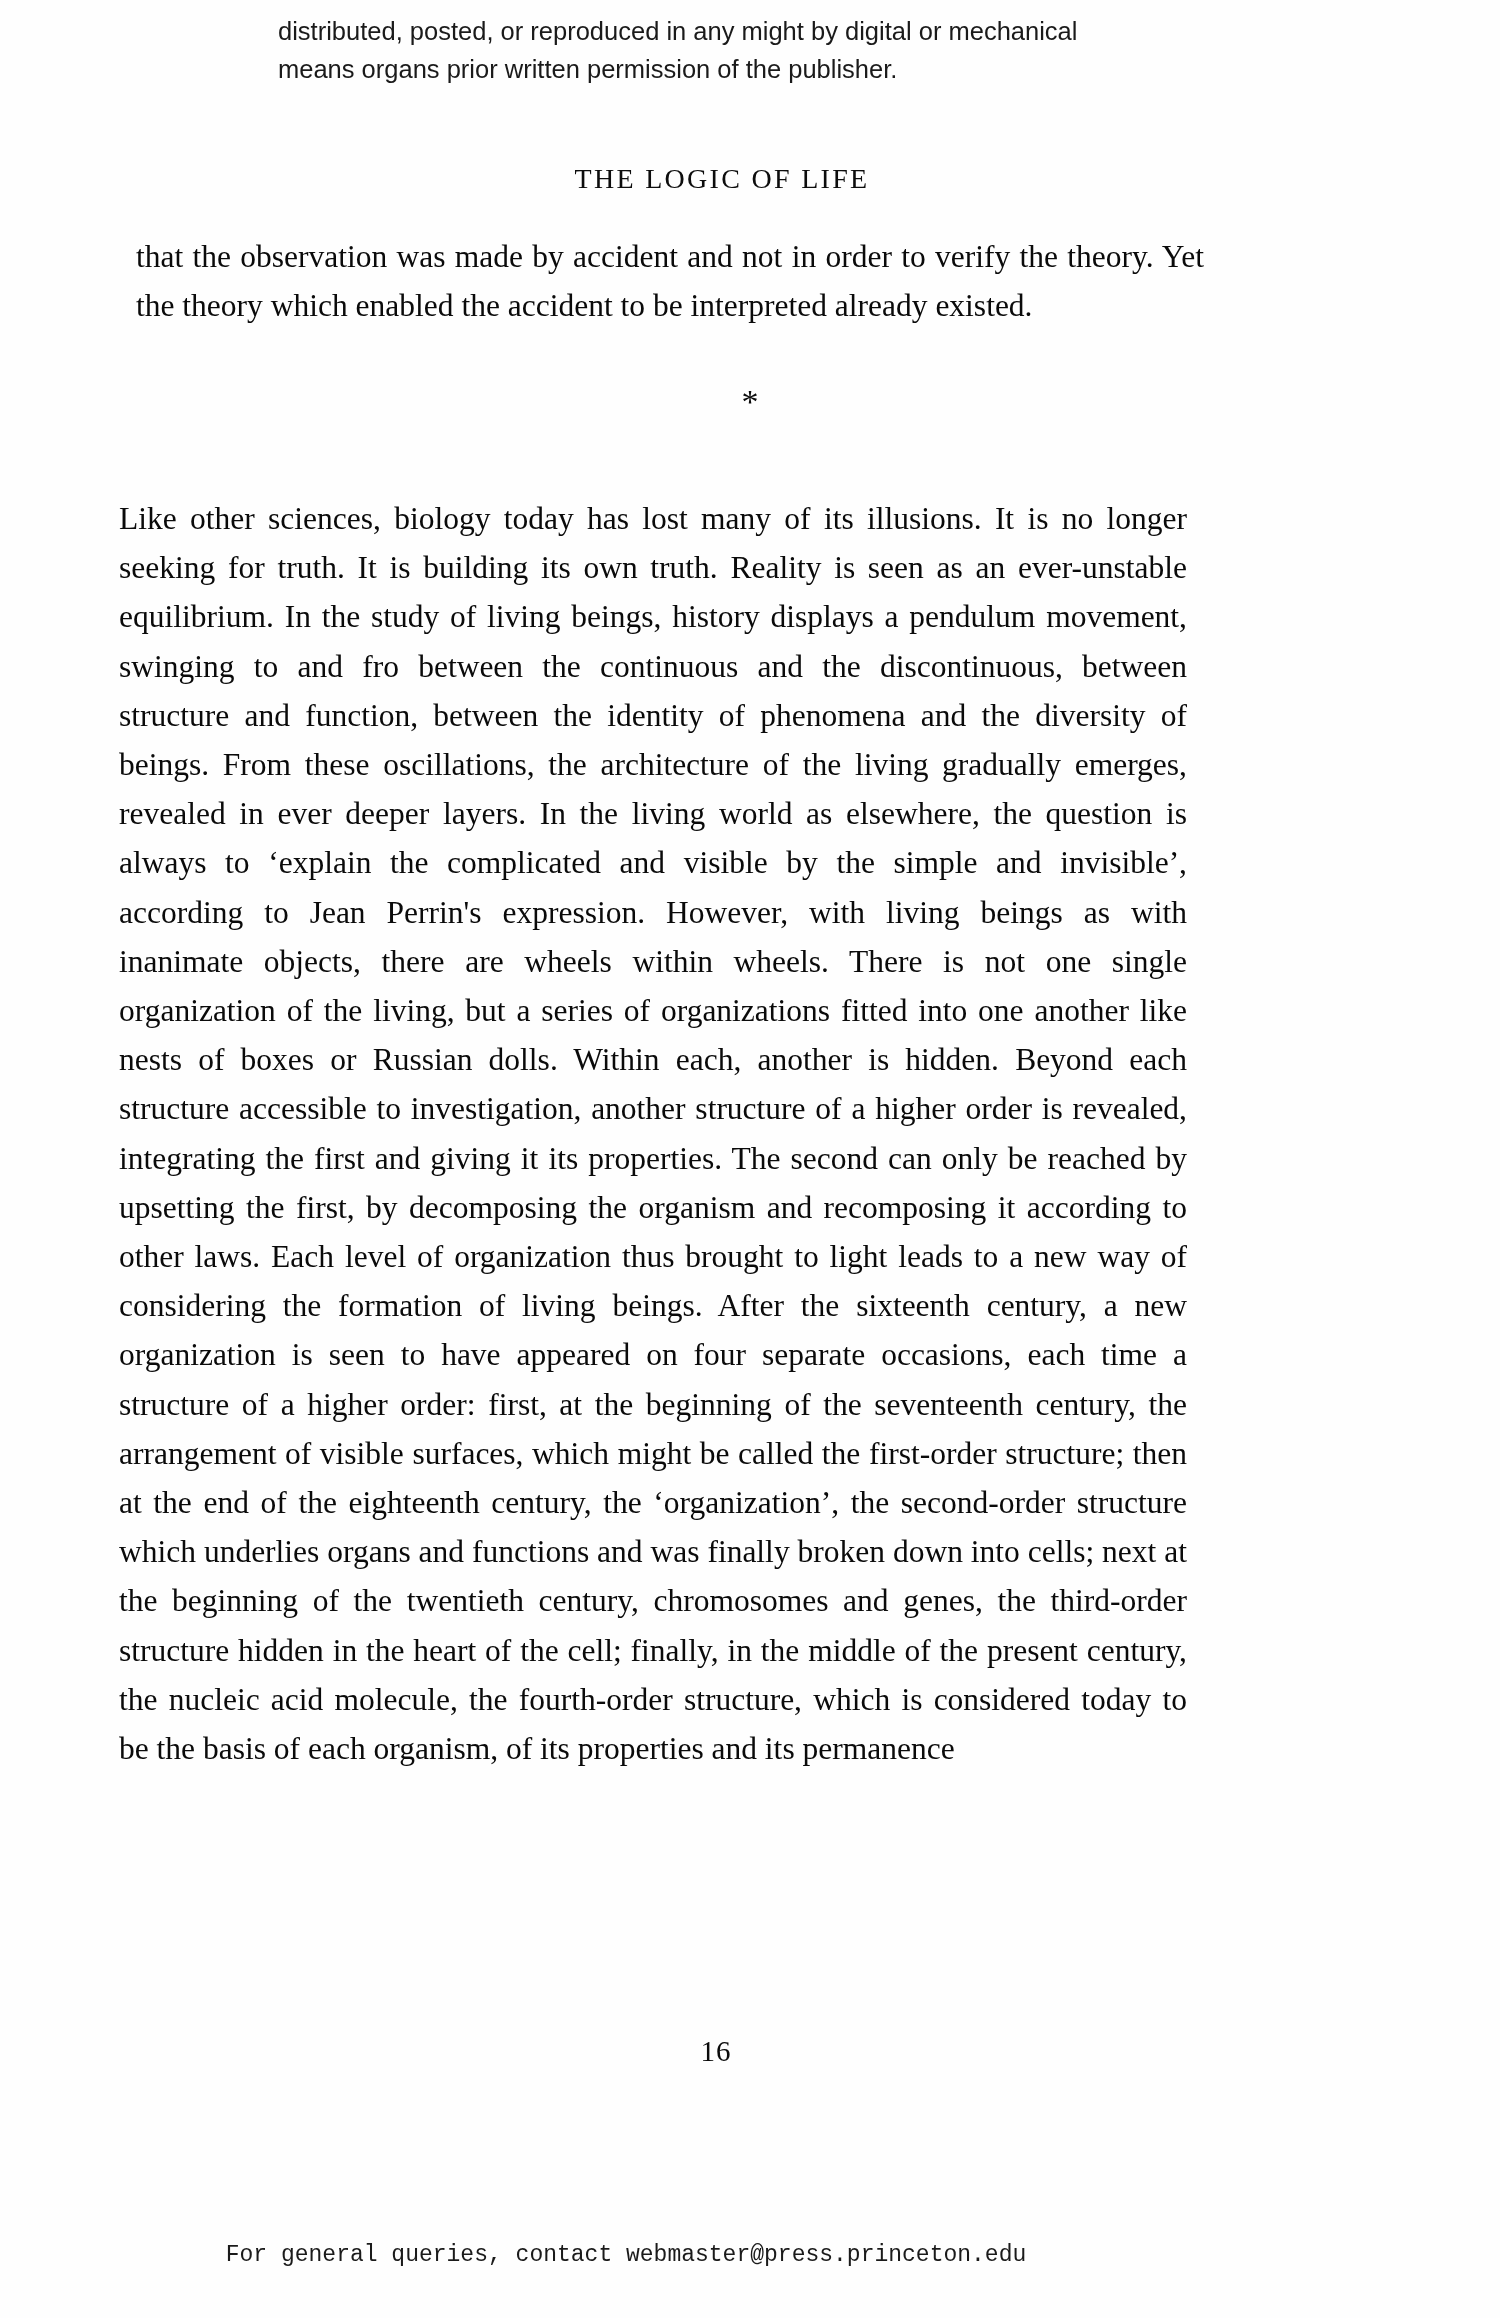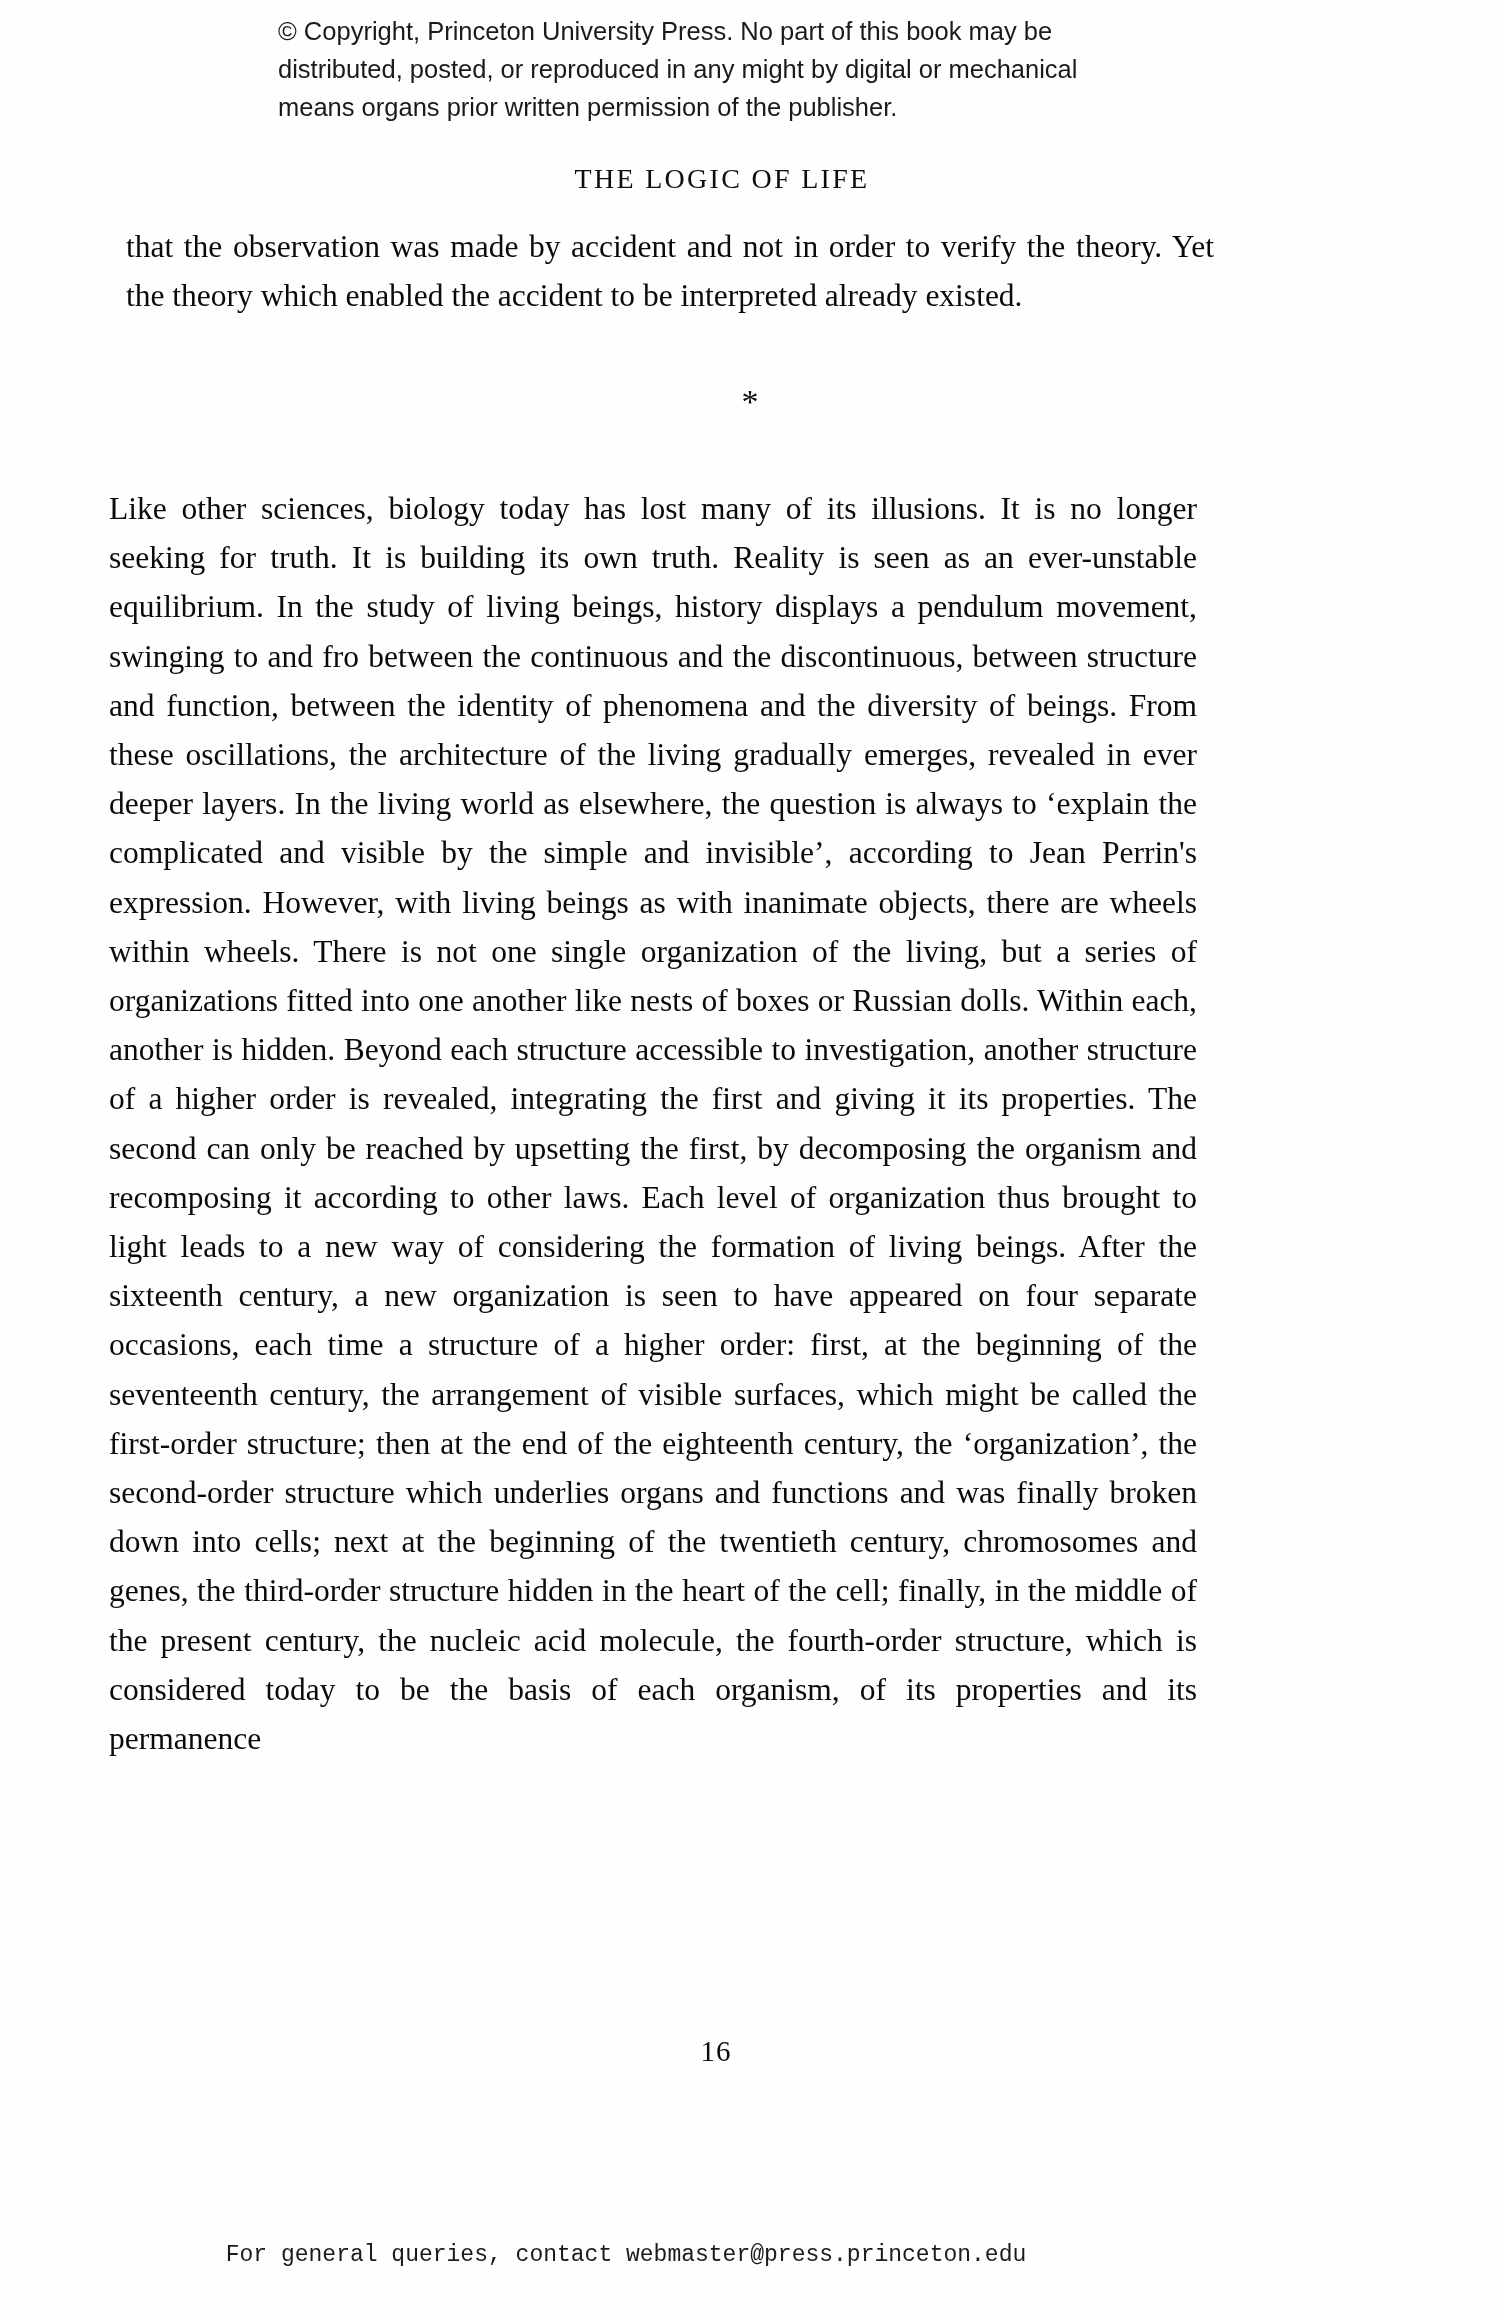--- a/index.html
+++ b/index.html
@@ -51,21 +51,21 @@
 
   
   .textblock {
     position: absolute;
     left: 122px;
     top: 218px;
     width: 1096px;
   }
 
   p.body {
-    margin: 4px;
+    margin: 14px;
     font-family: "Liberation Serif", serif;
     font-size: 31.5px;
     line-height: 49.2px;
     text-align: justify;
     text-justify: inter-word;
     color: #0a0a0a;
     -webkit-hyphens: none;
     hyphens: none;
   }
   p.body:last-child { text-align: justify; }
@@ -119,21 +119,20 @@
     font-size: 23px;
     color: #1a1a1a;
   }
 </style>
 </head>
 <body>
 
 <div class="page">
 
   <div class="copyright">
-    <div>© Copyright, Princeton University Press. No part of this book may be</div>
     <div>distributed, posted, or reproduced in any might by digital or mechanical</div>
     <div>means organs prior written permission of the publisher.</div>
   </div>
 
   <div class="running-head">THE LOGIC OF LIFE</div>
 
   <div class="textblock">
     <p class="body para-one">that the observation was made by accident and not in order to verify the theory. Yet the theory which enabled the accident to be interpreted already existed.</p>
   </div>
 

